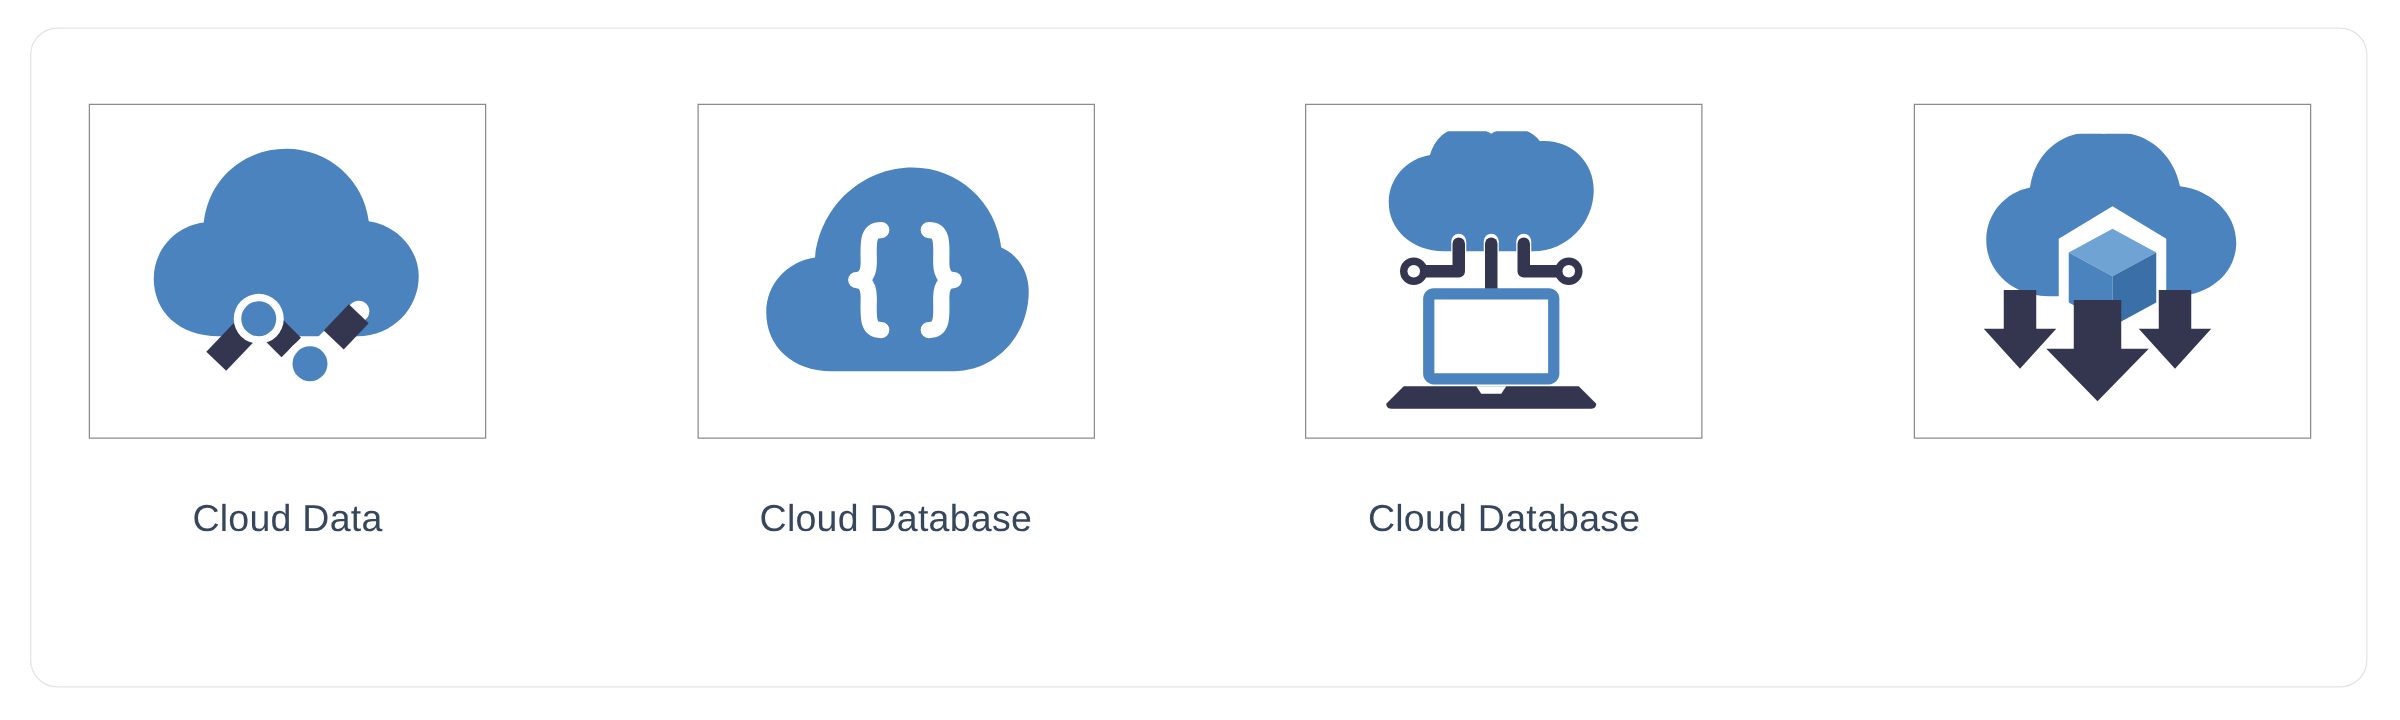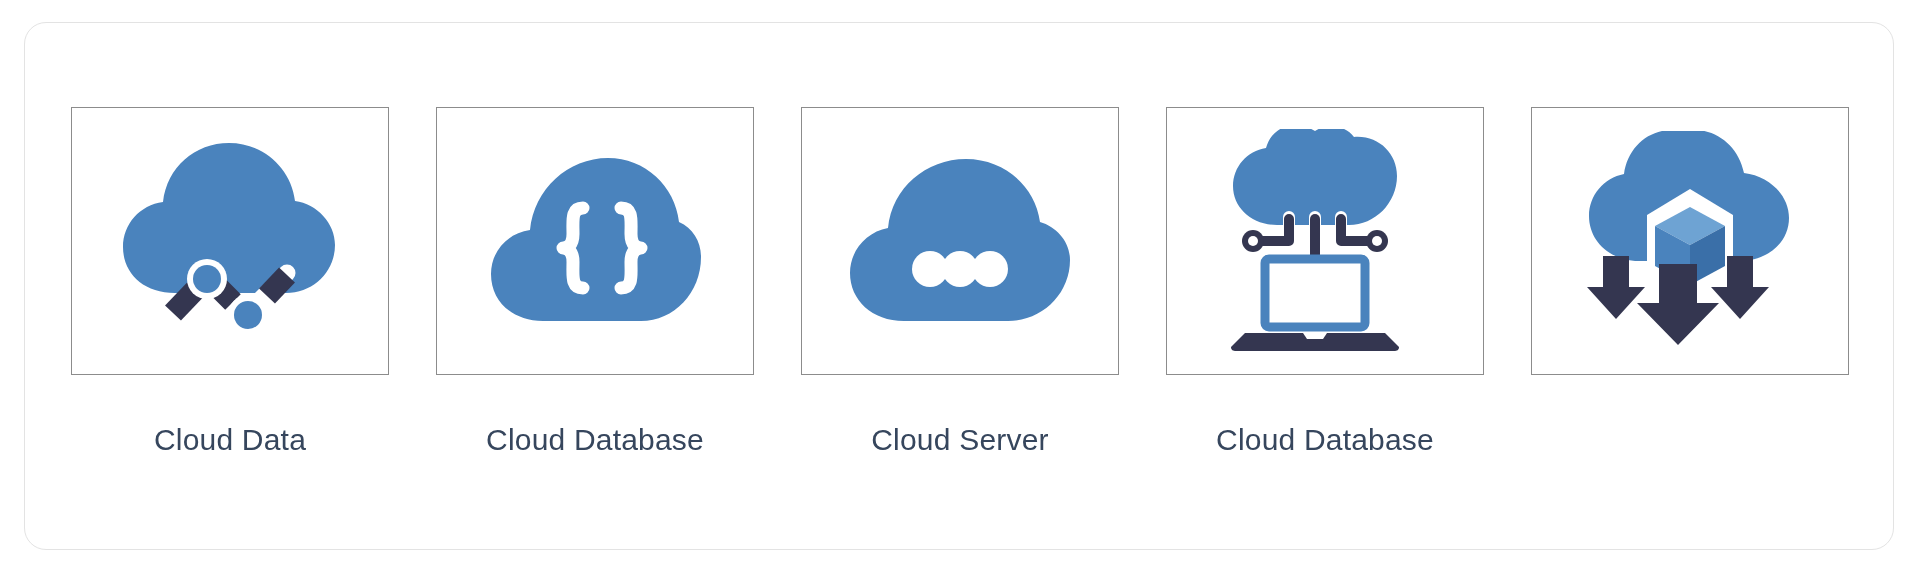--- a/index.html
+++ b/index.html
@@ -19,21 +19,21 @@
     width: 1870px;
     height: 528px;
     background: #ffffff;
     border: 1.5px solid #e3e3e3;
     border-radius: 22px;
   }
 
   #grid {
     position: absolute;
     left: 46px;
-    top: 84px;
+    top: 60px;
     width: 1778px;
     height: 420px;
     display: flex;
     flex-direction: row;
     justify-content: space-between;
     align-items: flex-start;
   }
 
   .cell {
     width: 318px;
@@ -99,31 +99,20 @@
           <path d="M58 165 C27 165 6 145 6 118 C6 95 23 77 45 74 C49 33 83 2 123 2 C160 2 190 30 194 66 C208 72 216 86 216 101 C216 137 189 165 156 165 Z" fill="#4a83bd"></path>
           <g fill="none" stroke="#ffffff" stroke-width="13" stroke-linecap="round" stroke-linejoin="round">
             <path d="M98 52 C86 52 88 64 88 78 C88 90 82 92 78 92 C82 92 88 94 88 106 C88 120 86 132 98 132"></path>
             <path d="M136 52 C148 52 146 64 146 78 C146 90 152 92 156 92 C152 92 146 94 146 106 C146 120 148 132 136 132"></path>
           </g>
         </svg>
       </div>
       <div class="cell-label">Cloud Database</div>
     </div>
 
-    <div class="cell">
-      <div class="icon-box">
-        <svg width="228" height="168" viewBox="0 0 228 168">
-          <path d="M58 164 C26 164 4 143 4 116 C4 94 20 75 42 71 C46 31 80 2 120 2 C158 2 189 29 194 65 C211 70 224 85 224 103 C224 137 196 164 162 164 Z" fill="#4a83bd"></path>
-          <circle cx="84" cy="112" r="18" fill="#ffffff"></circle>
-          <circle cx="114" cy="112" r="18" fill="#ffffff"></circle>
-          <circle cx="144" cy="112" r="18" fill="#ffffff"></circle>
-        </svg>
-      </div>
-      <div class="cell-label">Cloud Server</div>
-    </div>
 
     <div class="cell">
       <div class="icon-box">
         <svg width="212" height="225" viewBox="0 0 212 225">
 
           <path d="M58 96 C33 96 14 79 14 57 C14 38 28 22 47 19 C53 -3 76 -10 96 2 C108 -6 126 -4 135 8 C159 6 178 24 178 47 C178 74 156 96 130 96 Z" fill="#4a83bd"></path>
 
           <g stroke="#ffffff" stroke-width="12" fill="none" stroke-linecap="round" stroke-linejoin="round">
             <path d="M70 88 L70 112 L42 112"></path>
             <path d="M96 88 L96 130"></path>

